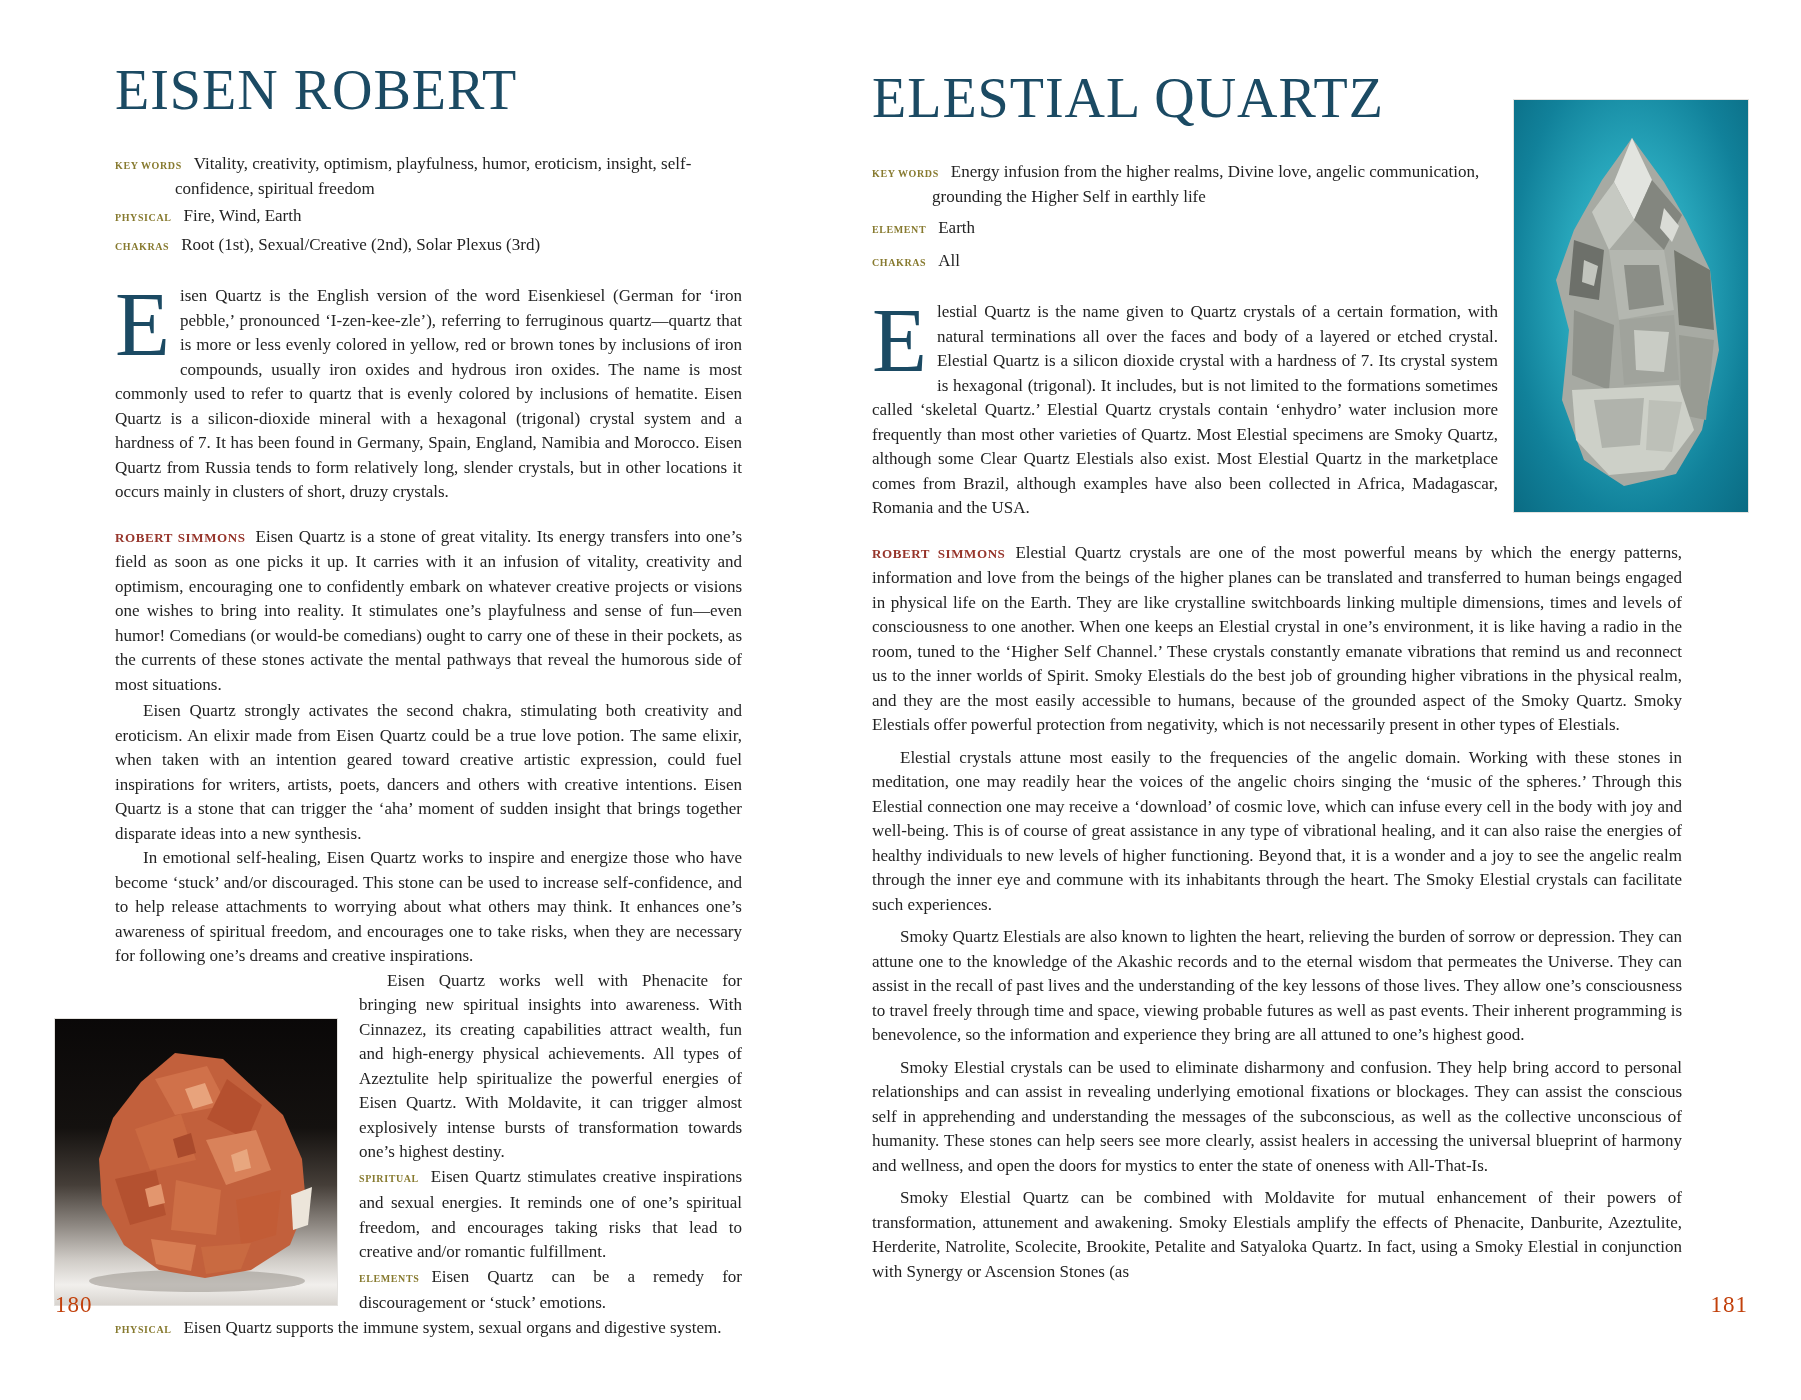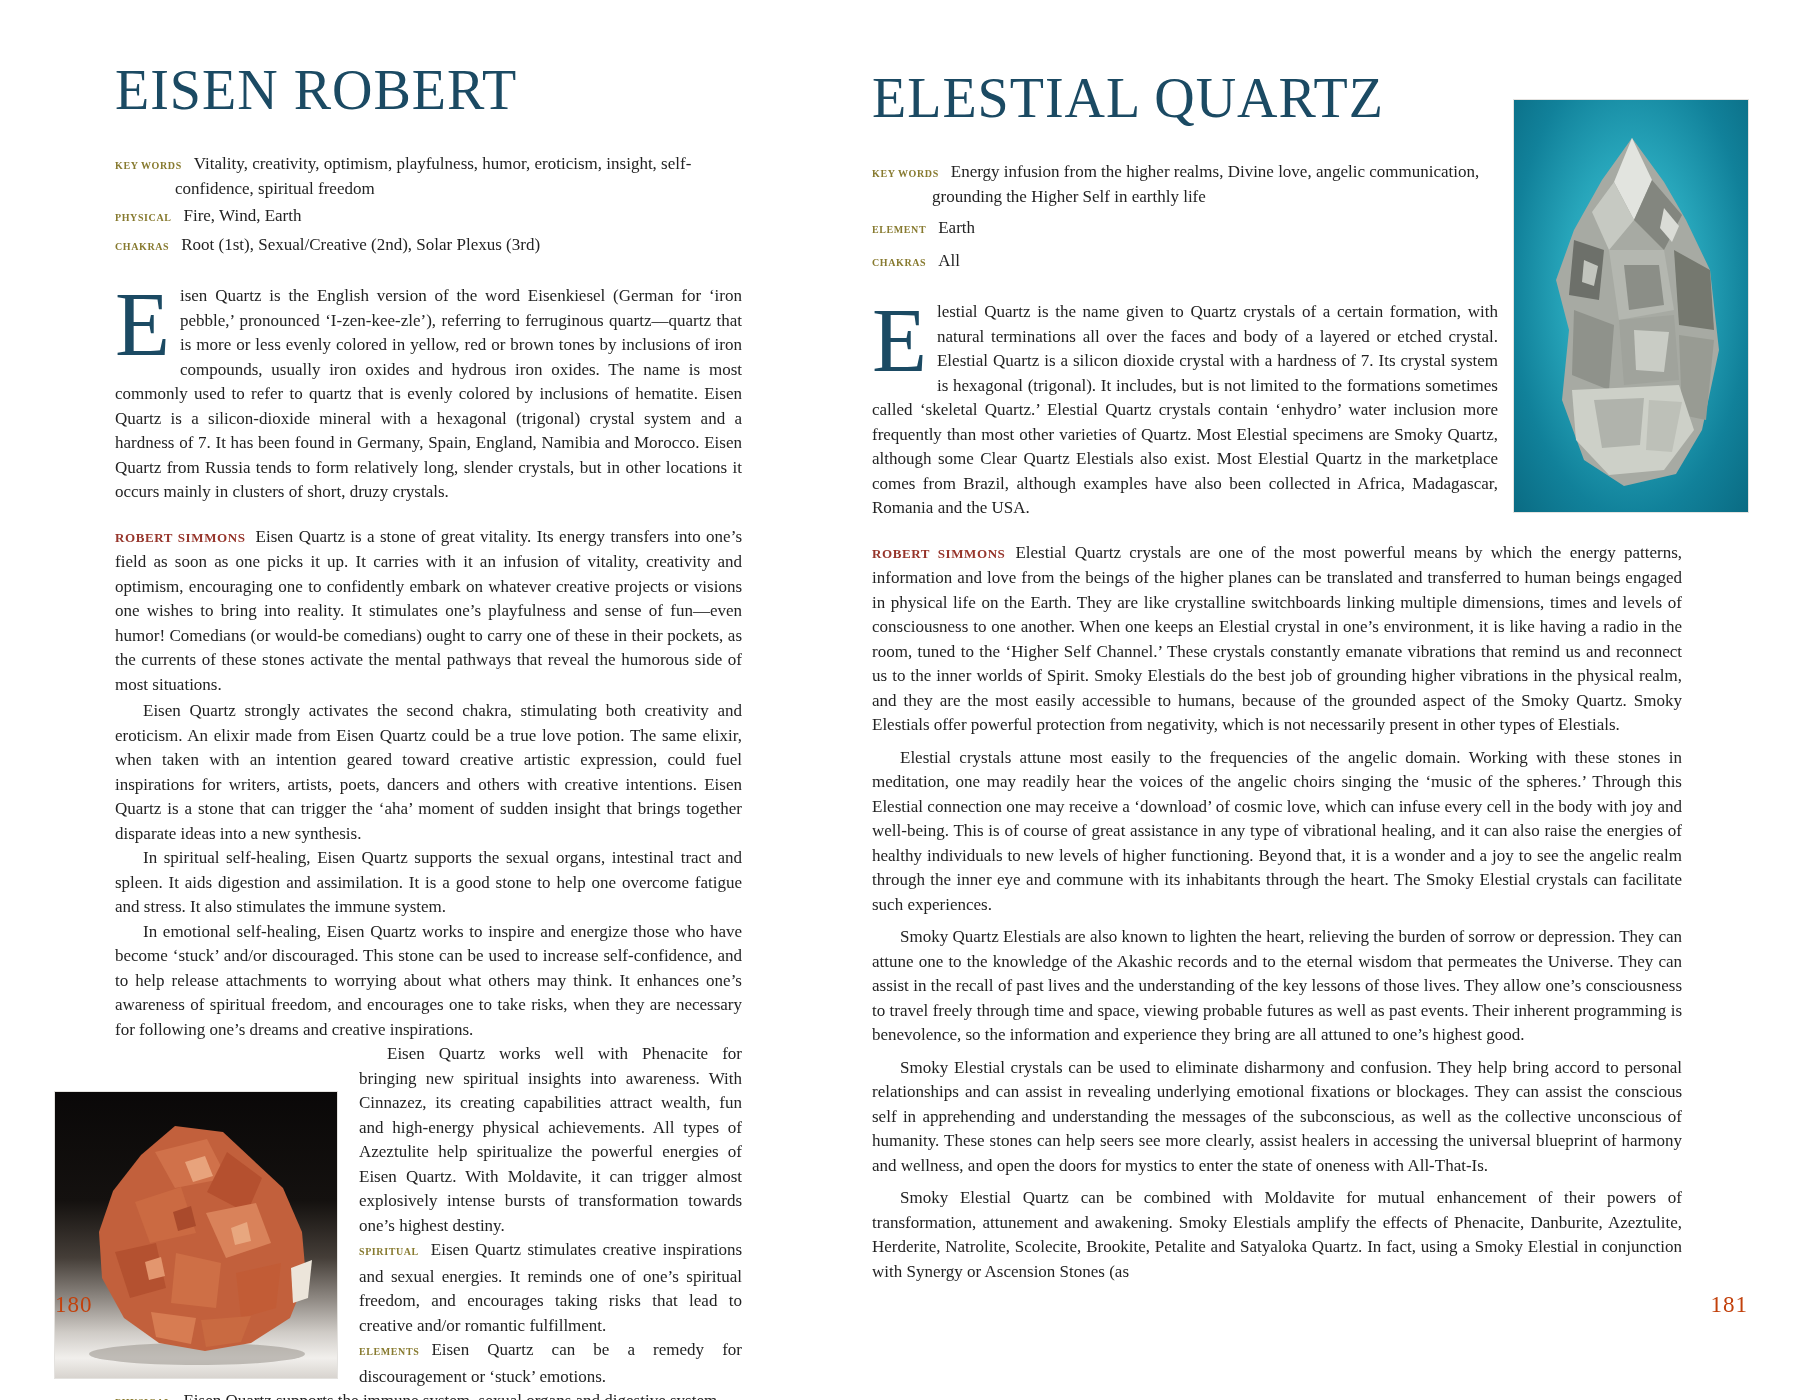--- a/index.html
+++ b/index.html
@@ -104,21 +104,20 @@
   <div class="info">
     <p><span class="lab">KEY WORDS</span><span>Vitality, creativity, optimism, playfulness, humor, eroticism, insight, self-confidence, spiritual freedom</span></p>
     <p><span class="lab">PHYSICAL</span><span>Fire, Wind, Earth</span></p>
     <p><span class="lab">CHAKRAS</span><span>Root (1st), Sexual/Creative (2nd), Solar Plexus (3rd)</span></p>
   </div>
 
   <p class="body intro"><span class="dropcap">E</span><span>isen Quartz is the English version of the word Eisenkiesel (German for ‘iron pebble,’ pronounced ‘I-zen-kee-zle’), referring to ferruginous quartz—quartz that is more or less evenly colored in yellow, red or brown tones by inclusions of iron compounds, usually iron oxides and hydrous iron oxides. The name is most commonly used to refer to quartz that is evenly colored by inclusions of hematite. Eisen Quartz is a silicon-dioxide mineral with a hexagonal (trigonal) crystal system and a hardness of 7. It has been found in Germany, Spain, England, Namibia and Morocco. Eisen Quartz from Russia tends to form relatively long, slender crystals, but in other locations it occurs mainly in clusters of short, druzy crystals.</span></p>
 
   <p class="body simmons"><span class="lab-red">ROBERT SIMMONS</span><span>Eisen Quartz is a stone of great vitality. Its energy transfers into one’s field as soon as one picks it up. It carries with it an infusion of vitality, creativity and optimism, encouraging one to confidently embark on whatever creative projects or visions one wishes to bring into reality. It stimulates one’s playfulness and sense of fun—even humor! Comedians (or would-be comedians) ought to carry one of these in their pockets, as the currents of these stones activate the mental pathways that reveal the humorous side of most situations.</span></p>
   <p class="body ind">Eisen Quartz strongly activates the second chakra, stimulating both creativity and eroticism. An elixir made from Eisen Quartz could be a true love potion. The same elixir, when taken with an intention geared toward creative artistic expression, could fuel inspirations for writers, artists, poets, dancers and others with creative intentions. Eisen Quartz is a stone that can trigger the ‘aha’ moment of sudden insight that brings together disparate ideas into a new synthesis.</p>
-  <p class="body ind">In spiritual self-healing, Eisen Quartz supports the sexual organs, intestinal tract and spleen. It aids digestion and assimilation. It is a good stone to help one overcome fatigue and stress. It also stimulates the immune system.</p>
   <p class="body ind">In emotional self-healing, Eisen Quartz works to inspire and energize those who have become ‘stuck’ and/or discouraged. This stone can be used to increase self-confidence, and to help release attachments to worrying about what others may think. It enhances one’s awareness of spiritual freedom, and encourages one to take risks, when they are necessary for following one’s dreams and creative inspirations.</p>
 
   <div>
     <div class="photo photo-eisen">
       <svg viewBox="0 0 282 286" xmlns="http://www.w3.org/2000/svg">
         <ellipse cx="142" cy="262" rx="108" ry="11" fill="#97918a" opacity="0.55"></ellipse>
         <path d="M120,34 L168,40 L198,68 L228,96 L247,140 L251,186 L235,226 L196,251 L150,259 L104,251 L69,226 L47,186 L44,140 L58,99 L86,63 Z" fill="#c2603c"></path>
         <polygon points="100,60 152,47 172,86 120,96" fill="#d0714a"></polygon>
         <polygon points="172,60 207,86 192,121 152,100" fill="#b5502f"></polygon>
         <polygon points="80,110 126,95 141,141 95,151" fill="#cb6a42"></polygon>

